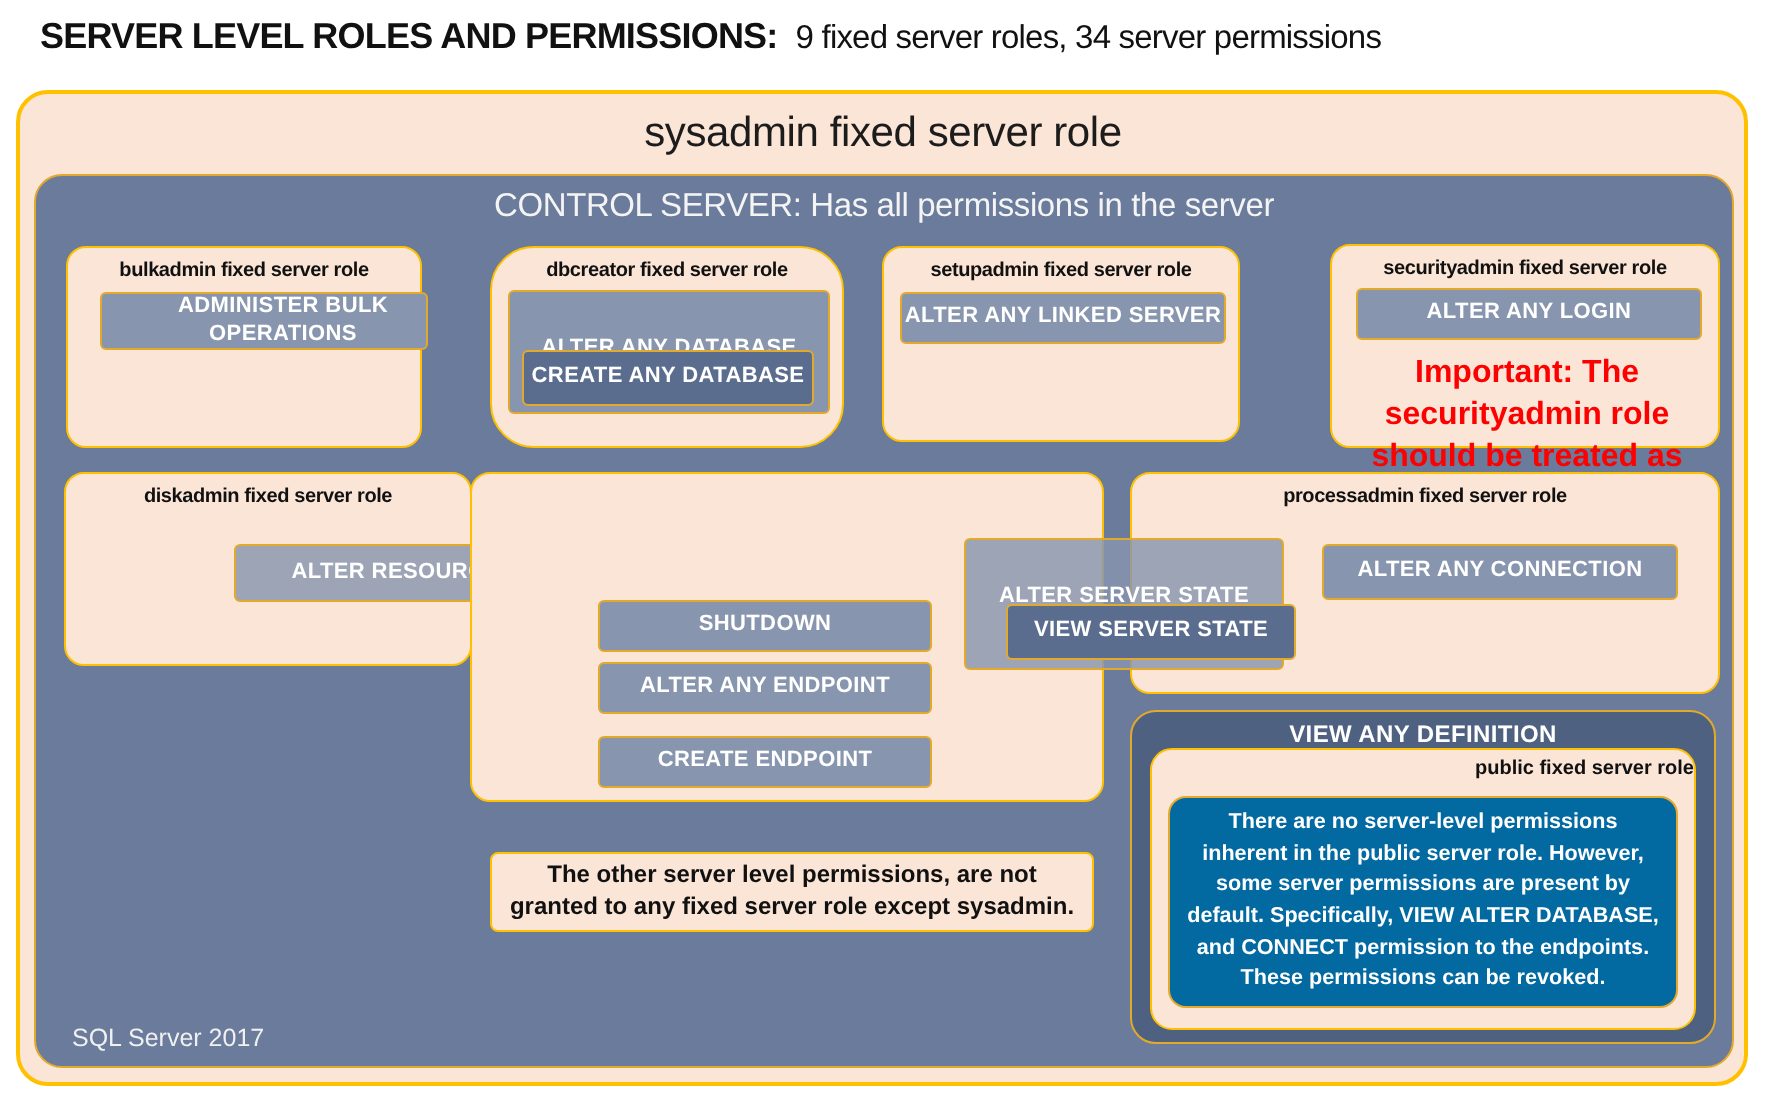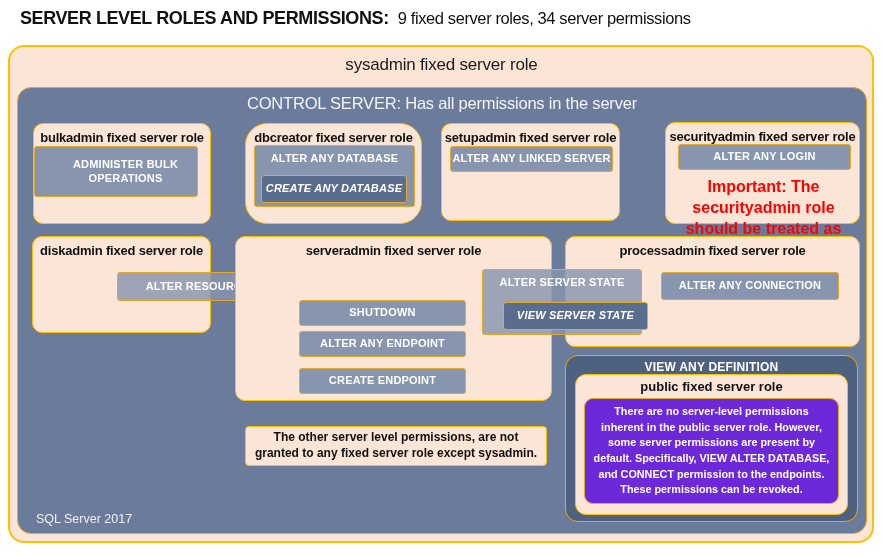--- a/index.html
+++ b/index.html
@@ -20,49 +20,49 @@
   .page-header{left:20px; top:8px; white-space:nowrap; letter-spacing:-0.4px;}
   .page-header .main{font-size:18px; font-weight:700; color:#111;}
   .page-header .sub{font-size:16.5px; font-weight:400; color:#111; margin-left:5px;}
 
   .sysadmin-box{
     left:8px; top:45px; width:866px; height:498px;
     background:var(--peach); border:2px solid var(--gold-border); border-radius:16px;
   }
   .sysadmin-title{
     left:0; top:55px; width:883px; text-align:center;
-    font-size:17px; font-weight:500; color:#1c1c1c; letter-spacing:-0.2px;
+    font-size:21px; font-weight:500; color:#1c1c1c; letter-spacing:-0.2px;
   }
   .control-box{
     left:17px; top:87px; width:850px; height:447px;
     background:var(--slate); border:1.5px solid var(--gold-border-2); border-radius:14px;
   }
   .control-title{
     left:17px; top:94px; width:850px; text-align:center;
     font-size:16.5px; font-weight:400; color:#F4F4F4; letter-spacing:-0.2px;
   }
 
   .role{
     background:var(--peach); border:1.5px solid var(--gold-border); border-radius:10px;
   }
   .role-title{
     position:absolute; left:0; top:6px; width:100%; text-align:center;
-    font-size:13px; font-weight:700; color:#111; letter-spacing:-0.2px; white-space:nowrap;
+    font-size:10px; font-weight:700; color:#111; letter-spacing:-0.2px; white-space:nowrap;
   }
 
   .perm{
     display:flex; align-items:center; justify-content:center; text-align:center;
     background:var(--slate-badge); border:1.5px solid var(--gold-border-2); border-radius:3px;
     color:var(--text-light); font-size:11px; font-weight:700; letter-spacing:0.2px;
     line-height:1.25;
   }
   .perm.translucent{background:rgba(135,149,174,0.82);}
   .perm.dark{background:var(--slate-badge-dark);}
-  .perm.compound{align-items:flex-start; padding-top:6px;}
-  .perm .nested-wrap{position:absolute;font-style:italic;}
+  .perm.compound{align-items:flex-start; padding-top:22px;}
+  .perm .nested-wrap{position:absolute;}
 
   .warning-text{
     text-align:center; color:var(--warning-red); font-size:16px; font-weight:700; line-height:1.3;
   }
 
   .footnote-box{
     left:245px; top:426px; width:302px; height:40px;
     background:var(--peach); border:1.5px solid var(--gold-border); border-radius:4px;
     display:flex; align-items:center; justify-content:center; text-align:center;
     font-size:12px; font-weight:700; color:#111; line-height:1.3; padding:2px 8px;
@@ -74,26 +74,26 @@
   }
   .vad-title{
     position:absolute; left:0; top:4px; width:100%; text-align:center;
     color:var(--text-light); font-size:12px; font-weight:700; letter-spacing:0.2px;
   }
   .public-box{
     position:absolute; left:9px; top:18px; width:273px; height:141px;
     background:var(--peach); border:1.5px solid var(--gold-border); border-radius:11px;
   }
   .public-title{
-    position:absolute; left:0; top:4px; width:100%; text-align:center;
-    font-size:13px; font-weight:700; color:#111;
+    position:absolute; left:0; top:4px; width:100%; text-align:right;
+    font-size:10px; font-weight:700; color:#111;
   }
   .public-desc{
     position:absolute; left:8px; top:23px; width:255px; height:106px;
-    background:#6d28d9; border:1.5px solid var(--gold-border-2); border-radius:9px;
+    background:#0369a1; border:1.5px solid var(--gold-border-2); border-radius:9px;
     display:flex; align-items:center; justify-content:center; text-align:center;
     color:var(--text-light); font-size:10.8px; font-weight:700; line-height:1.45; padding:4px 7px;
   }
 
   .sql-footer{
     left:36px; top:512px; color:#F0F0F0; font-size:12.5px; font-weight:400;
   }
 </style>
 </head>
 <body>
@@ -106,21 +106,21 @@
   </div>
 
   <div class="abs sysadmin-box"></div>
   <div class="abs sysadmin-title">sysadmin fixed server role</div>
 
   <div class="abs control-box"></div>
   <div class="abs control-title">CONTROL SERVER: Has all permissions in the server</div>
 
   <div class="abs role" style="left:33px; top:123px; width:178px; height:101px;">
     <div class="role-title">bulkadmin fixed server role</div>
-    <div class="perm" style="position:absolute; left:0; top:22px; width:164px; height:51px;padding-left:19px;">ADMINISTER BULK OPERATIONS</div>
+    <div class="perm" style="position:absolute; left:16px; top:22px; width:164px; height:29px;padding-left:19px;">ADMINISTER BULK OPERATIONS</div>
   </div>
 
   <div class="abs role" style="left:245px; top:123px; width:177px; height:101px;border-radius:22px;">
     <div class="role-title">dbcreator fixed server role</div>
     <div class="perm compound" style="position:absolute; left:8px; top:21px; width:161px; height:62px;">
       <span>ALTER ANY DATABASE</span>
       <div class="perm dark nested-wrap" style="left:6px; top:29px; width:146px; height:28px;">CREATE ANY DATABASE</div>
     </div>
   </div>
 
@@ -128,28 +128,27 @@
     <div class="role-title">setupadmin fixed server role</div>
     <div class="perm" style="position:absolute; left:8px; top:22px; width:163px; height:26px;">ALTER ANY LINKED SERVER</div>
   </div>
 
   <div class="abs role" style="left:665px; top:122px; width:195px; height:102px;">
     <div class="role-title">securityadmin fixed server role</div>
     <div class="perm" style="position:absolute; left:12px; top:21px; width:173px; height:26px;">ALTER ANY LOGIN</div>
     <div class="warning-text" style="position:absolute; left:5px; top:54px; width:185px;">Important: The securityadmin role should be treated as equivalent to the sysadmin role.</div>
   </div>
 
-  <div class="abs role" style="left:32px; top:236px; width:179px; height:97px;padding-left:32px;">
+  <div class="abs role" style="left:32px; top:236px; width:204px; height:97px;padding-left:32px;">
     <div class="role-title">diskadmin fixed server role</div>
   </div>
 
   <div class="abs perm translucent" style="left:117px; top:272px; width:169px; height:29px;">ALTER RESOURCES</div>
 
   <div class="abs role" style="left:235px; top:236px; width:317px; height:165px;">
-    <div class="role-title">serveradmin fixed server role</div>
     <div class="perm" style="position:absolute; left:63px; top:63px; width:167px; height:26px;">SHUTDOWN</div>
     <div class="perm" style="position:absolute; left:63px; top:94px; width:167px; height:26px;">ALTER ANY ENDPOINT</div>
     <div class="perm" style="position:absolute; left:63px; top:131px; width:167px; height:26px;">CREATE ENDPOINT</div>
   </div>
 
   <div class="abs role" style="left:565px; top:236px; width:295px; height:111px;">
     <div class="role-title">processadmin fixed server role</div>
     <div class="perm" style="position:absolute; left:95px; top:35px; width:178px; height:28px;">ALTER ANY CONNECTION</div>
   </div>
 

